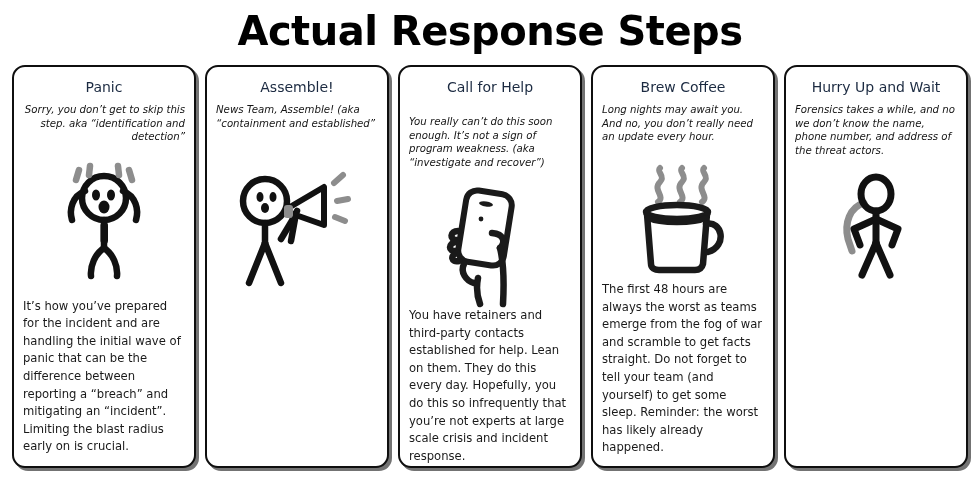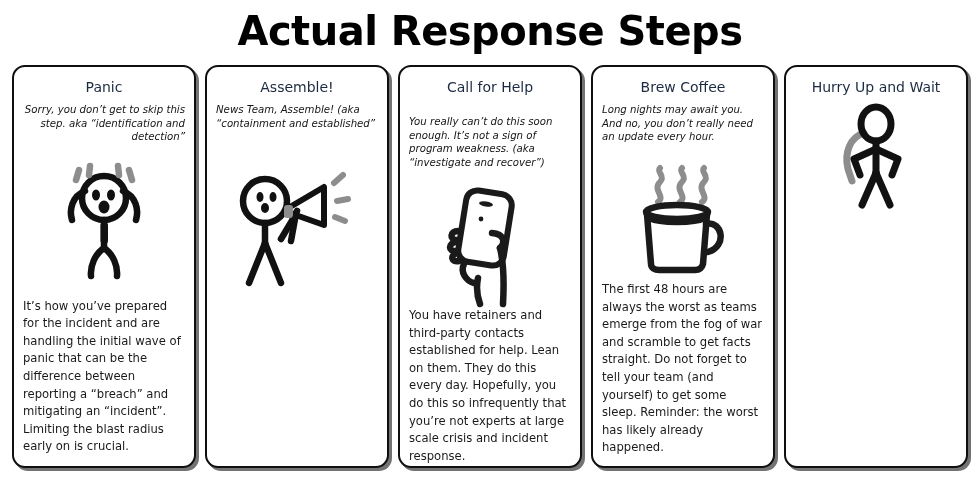--- a/index.html
+++ b/index.html
@@ -214,20 +214,21 @@
             <path d="M84 64 C100 60, 106 86, 86 92"></path>
           </g>
           <path d="M26 58 C38 64, 72 64, 84 58" fill="none" stroke="#1a1a1a" stroke-width="5.5" stroke-linecap="round"></path>
         </svg>
       </div>
       <div class="card-body">The first 48 hours are always the worst as teams emerge from the fog of war and scramble to get facts straight. Do not forget to tell your team (and yourself) to get some sleep. Reminder: the worst has likely already happened.</div>
     </div>
 
     <div class="card c5">
       <div class="card-title">Hurry Up and Wait</div>
+      <div class="card-sub">Forensics takes a while, and no we don’t know the name, phone number, and address of the threat actors.</div>
       <div class="card-art">
         <svg width="112" height="112" viewBox="0 0 112 112" aria-hidden="true">
           <g fill="none" stroke="#8d8d8d" stroke-width="7" stroke-linecap="round" stroke-linejoin="round">
             <path d="M44 30 C30 34, 24 50, 28 66 L32 78"></path>
           </g>
           <g fill="none" stroke="#111111" stroke-width="7" stroke-linecap="round" stroke-linejoin="round">
             <ellipse cx="56" cy="21" rx="15" ry="17"></ellipse>
             <path d="M56 38 L56 70"></path>
             <path d="M56 46 L34 56 L40 72"></path>
             <path d="M56 46 L78 56 L72 72"></path>

